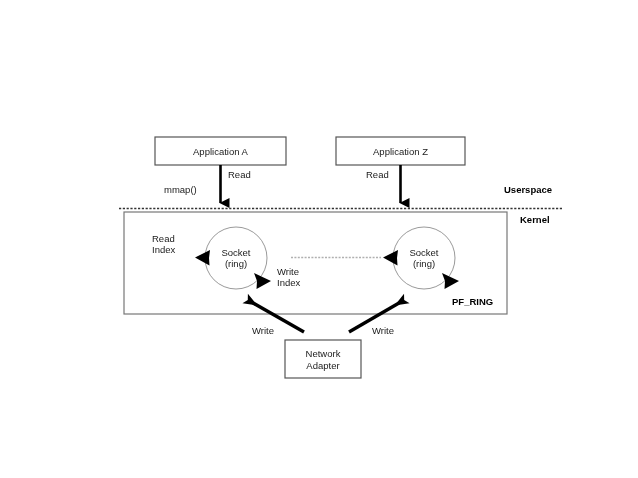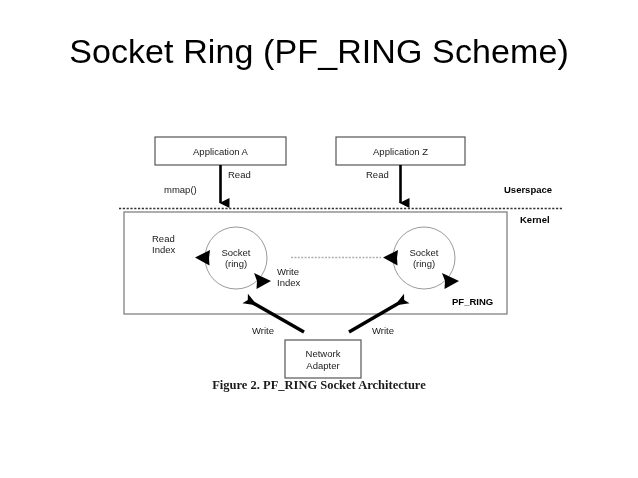--- a/index.html
+++ b/index.html
@@ -67,21 +67,20 @@
     font-weight: bold;
     color: #1a1a1a;
     white-space: nowrap;
   }
 </style>
 </head>
 <body>
 
 <div id="slide">
 
-  <div id="slide-title">Socket Ring (PF_RING Scheme)</div>
 
   <div id="figure-area">
     <svg id="figure-svg" width="638" height="300" viewBox="0 0 638 300">
       <defs>
         <marker id="arrowDown" markerWidth="12" markerHeight="12" refX="5" refY="9" orient="auto" markerUnits="userSpaceOnUse">
           <path d="M0,0 L10,0 L5,10 z" fill="#000000"></path>
         </marker>
         <marker id="arrowThick" markerWidth="16" markerHeight="16" refX="5" refY="8" orient="auto" markerUnits="userSpaceOnUse">
           <path d="M0,8 L14,2.5 L11,8 L14,13.5 z" fill="#000000"></path>
         </marker>
@@ -161,15 +160,14 @@
 
       <g>
         <rect x="276" y="230" width="76" height="38" fill="#ffffff" stroke="#555555" stroke-width="1.2"></rect>
         <text class="svg-text" x="314" y="247" text-anchor="middle">Network</text>
         <text class="svg-text" x="314" y="259" text-anchor="middle">Adapter</text>
       </g>
 
     </svg>
   </div>
 
-  <div id="figure-caption">Figure 2. PF_RING Socket Architecture</div>
 
 </div>
 
 </body></html>

